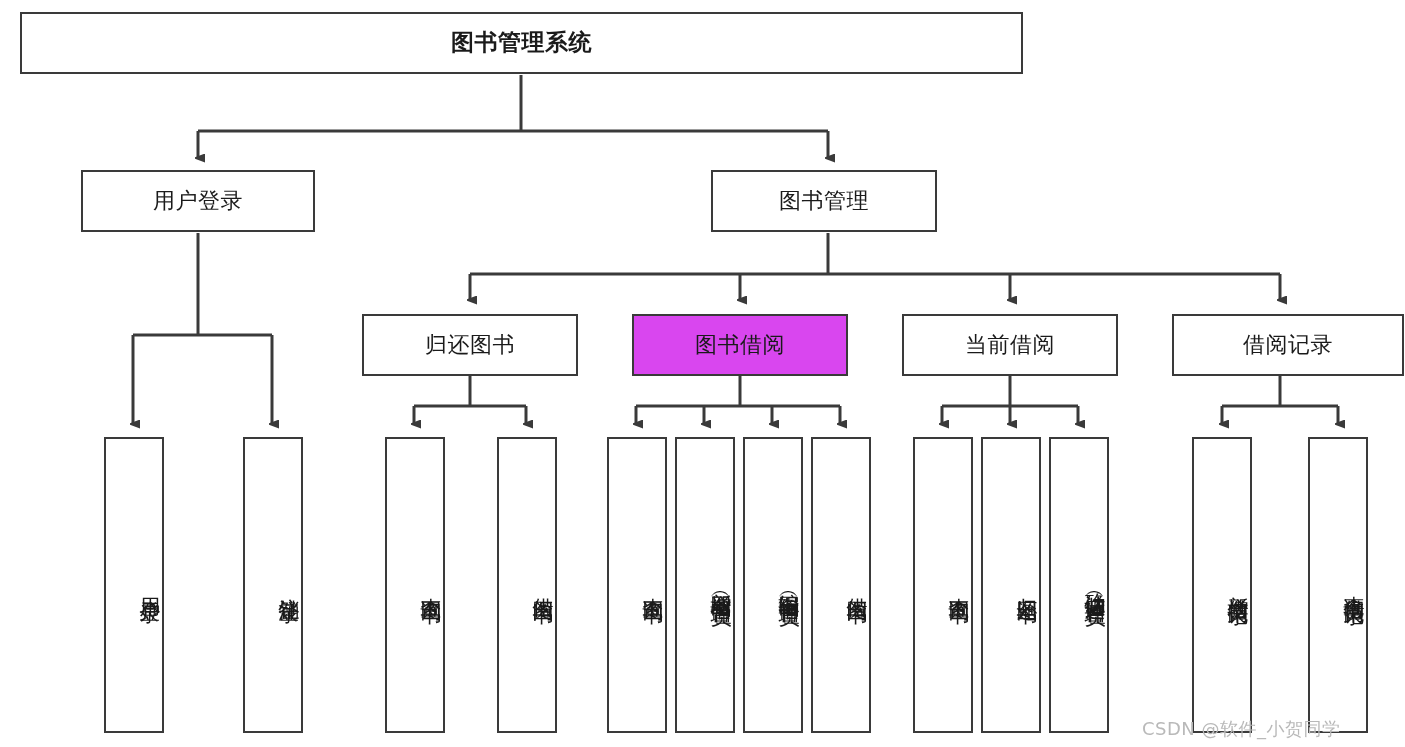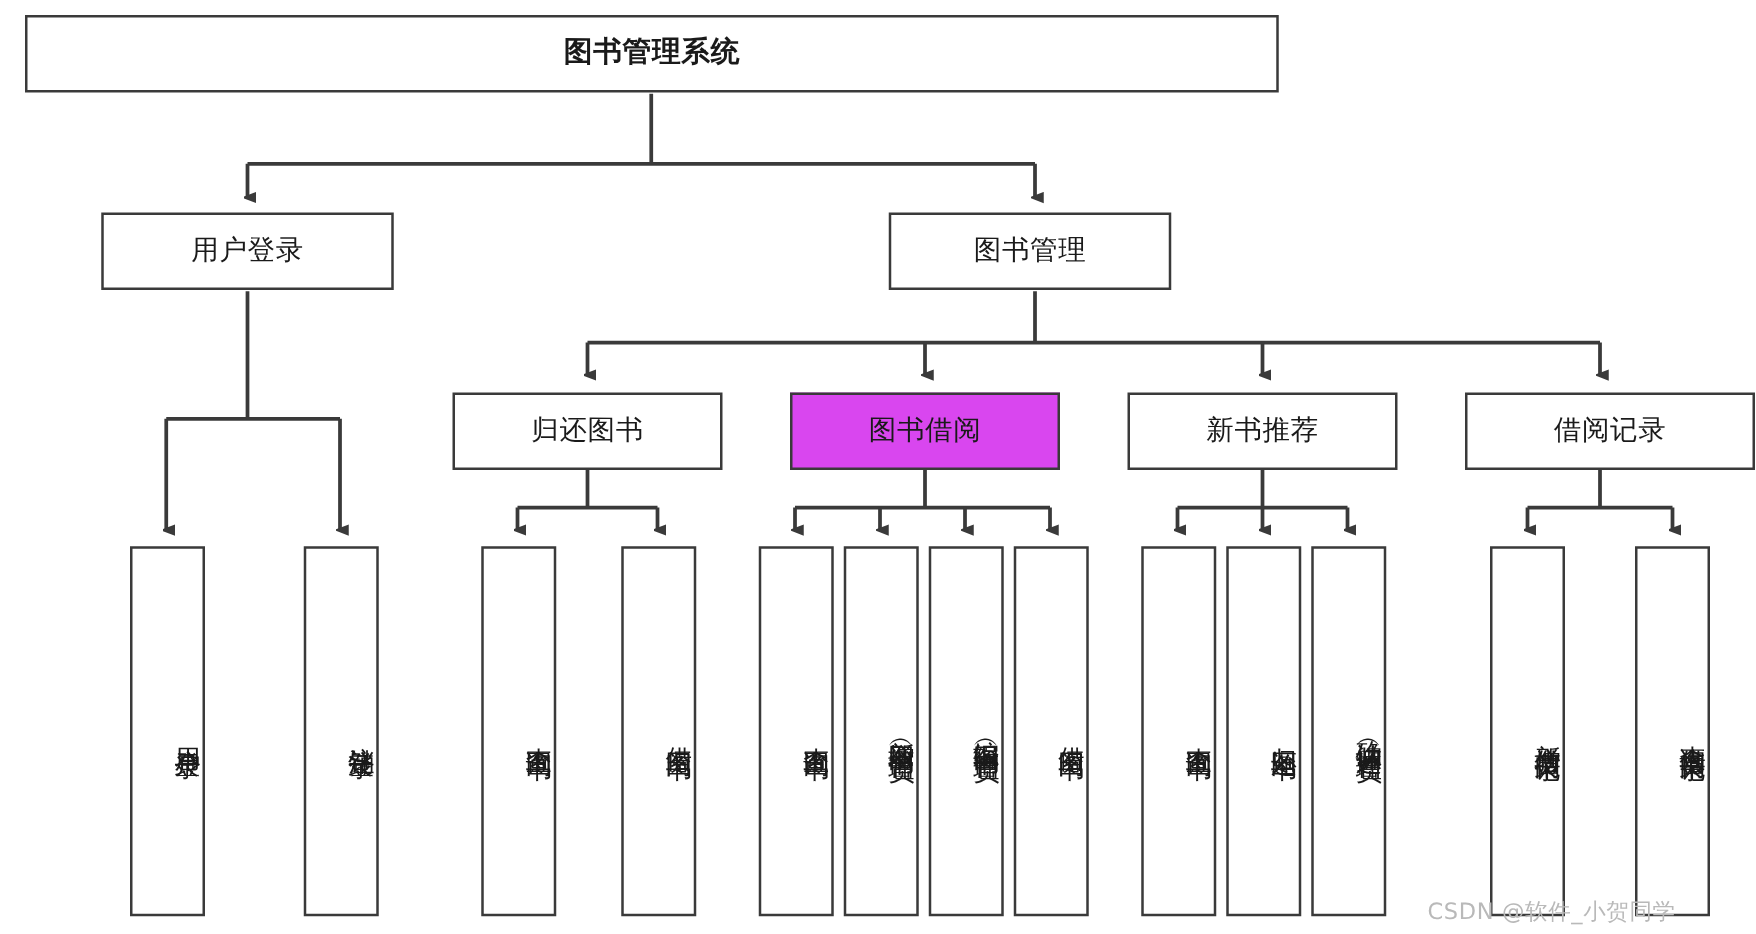--- a/index.html
+++ b/index.html
@@ -134,21 +134,21 @@
     <span class="lbl">图书管理</span>
   </div>
 
   <div class="node horiz" style="left: 362px; top: 314px; width: 216px; height: 62px; border-color: rgb(58, 58, 58); background: rgb(255, 255, 255); color: rgb(26, 26, 26);">
     <span class="lbl">归还图书</span>
   </div>
   <div class="node horiz" style="left: 632px; top: 314px; width: 216px; height: 62px; border-color: rgb(58, 58, 58); background: #d946ef; color: rgb(26, 26, 26);">
     <span class="lbl">图书借阅</span>
   </div>
   <div class="node horiz" style="left: 902px; top: 314px; width: 216px; height: 62px; border-color: rgb(58, 58, 58); background: rgb(255, 255, 255); color: rgb(26, 26, 26);">
-    <span class="lbl">新书推荐</span>
+    <span class="lbl">当前借阅</span>
   </div>
   <div class="node horiz" style="left: 1172px; top: 314px; width: 232px; height: 62px; border-color: rgb(58, 58, 58); background: rgb(255, 255, 255); color: rgb(26, 26, 26);">
     <span class="lbl">借阅记录</span>
   </div>
 
   <div class="node vert" style="left: 104px; top: 437px; width: 60px; height: 296px; border-color: rgb(58, 58, 58); background: rgb(255, 255, 255); color: rgb(26, 26, 26);">
     <span class="lbl">用户登录</span>
   </div>
   <div class="node vert" style="left: 243px; top: 437px; width: 60px; height: 296px; border-color: rgb(58, 58, 58); background: rgb(255, 255, 255); color: rgb(26, 26, 26);">
     <span class="lbl">注销登录</span>

